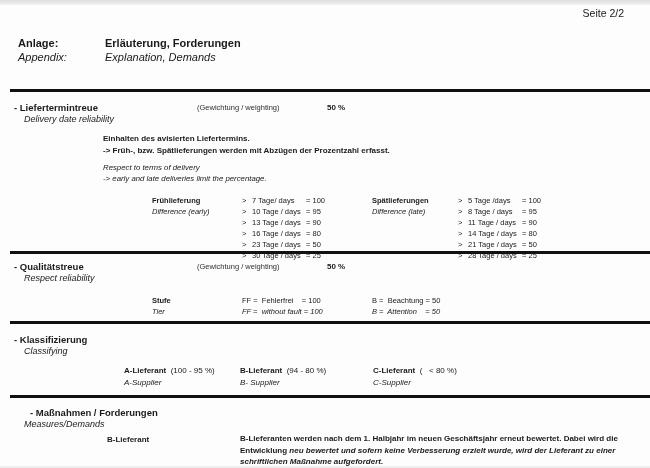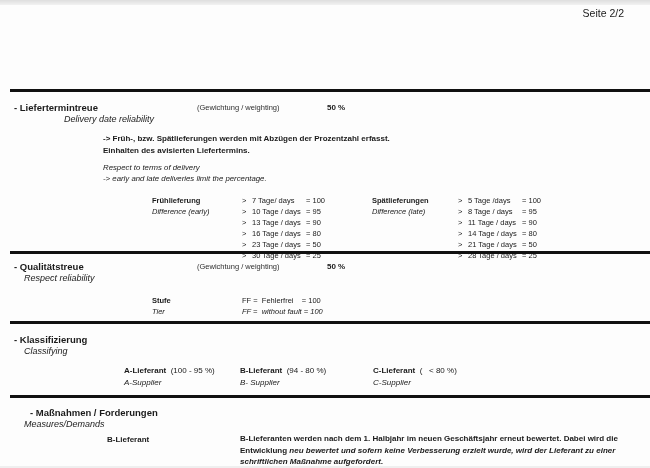--- a/index.html
+++ b/index.html
@@ -66,31 +66,41 @@
 </head>
 <body>
 
 <div class="page">
   <div class="scan-top"></div>
   <div class="scan-right"></div>
   <div class="scan-bottom"></div>
 
   <div class="abs page-number">Seite 2/2</div>
 
+  <div class="abs doc-header">
+    <div class="h-row bold">
+      <span class="h-label">Anlage:</span>
+      <span>Erläuterung, Forderungen</span>
+    </div>
+    <div class="h-row it">
+      <span class="h-label">Appendix:</span>
+      <span>Explanation, Demands</span>
+    </div>
+  </div>
 
   <div class="abs rule" style="top:89px;"></div>
 
   <div class="abs sec-title" style="top:102px;">- Liefertermintreue</div>
   <div class="abs weighting" style="top:103px;">(Gewichtung / weighting)</div>
   <div class="abs weight-val" style="top:102.5px;">50 %</div>
-  <div class="abs sec-sub" style="top:114px;margin-left:40px;">Delivery date reliability</div>
+  <div class="abs sec-sub" style="top:114px;">Delivery date reliability</div>
 
   <div class="abs note" style="top:133px;">
+    <div>Einhalten des avisierten Liefertermins.</div>
     <div>-&gt; Früh-, bzw. Spätlieferungen werden mit Abzügen der Prozentzahl erfasst.</div>
-    <div>Einhalten des avisierten Liefertermins.</div>
   </div>
   <div class="abs note-en" style="top:162px;">
     <div>Respect to terms of delivery</div>
     <div>-&gt; early and late deliveries limit the percentage.</div>
   </div>
 
   <div class="abs dtable" style="top:187px;height:66px;">
     <div class="dt-col dt-label1">
       <div class="bold">Frühlieferung</div>
       <div class="it">Difference (early)</div>
@@ -174,20 +184,24 @@
 
   <div class="abs grades" style="top:295px;height:24px;">
     <div class="g-label">
       <div class="bold">Stufe</div>
       <div class="it">Tier</div>
     </div>
     <div class="g-col1">
       <div class="pre">FF =  Fehlerfrei    = 100</div>
       <div class="pre it">FF =  without fault = 100</div>
     </div>
+    <div class="g-col2">
+      <div class="pre">B =  Beachtung = 50</div>
+      <div class="pre it">B =  Attention    = 50</div>
+    </div>
   </div>
 
   <div class="abs rule" style="top:321px;"></div>
 
   <div class="abs sec-title" style="top:334px;">- Klassifizierung</div>
   <div class="abs sec-sub" style="top:346px;">Classifying</div>
 
   <div class="abs classes" style="top:365px;height:26px;">
     <div class="c-col c-col1">
       <div><span class="bold">A-Lieferant</span>&nbsp;&nbsp;<span class="pre">(100 - 95 %)</span></div>

